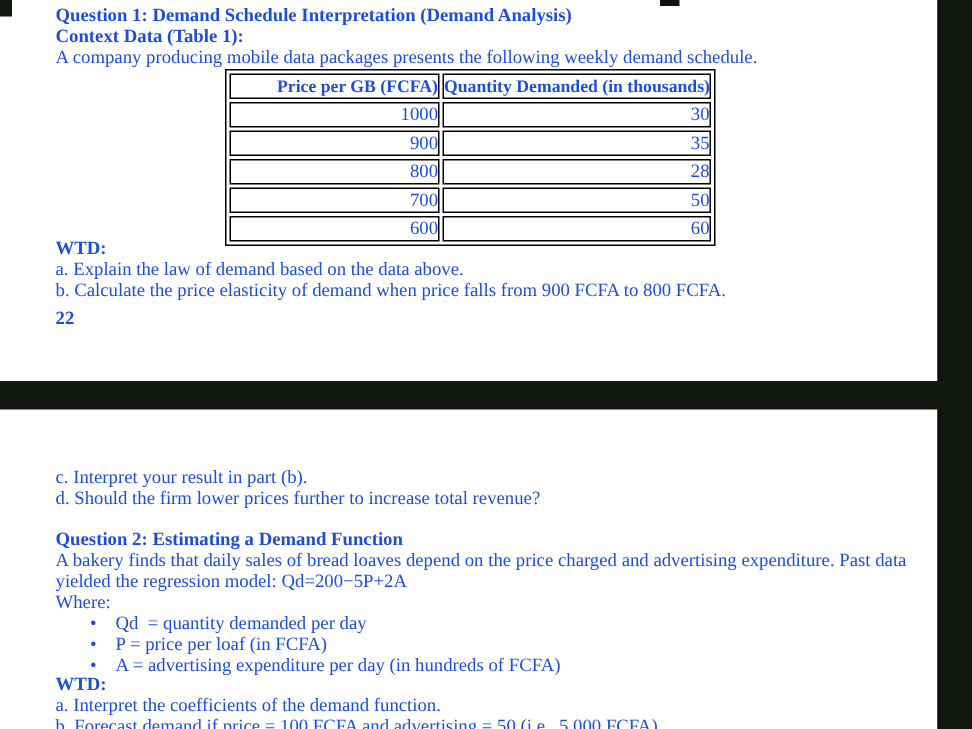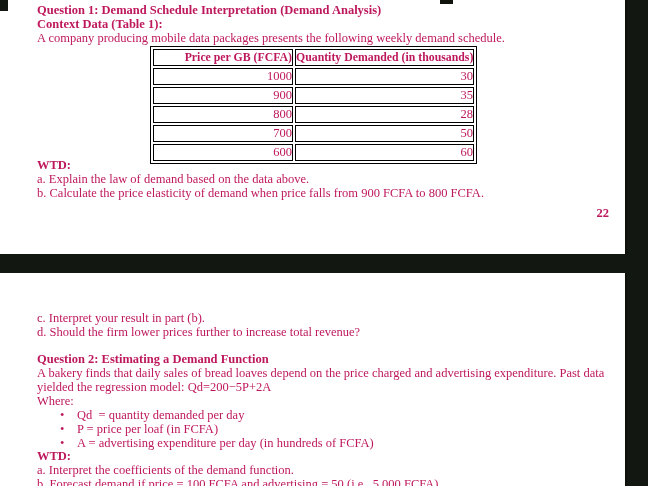--- a/index.html
+++ b/index.html
@@ -1,20 +1,20 @@
 <!DOCTYPE html>
 <html><head>
 <meta charset="utf-8">
 <style>
   html,body{margin:0;padding:0;background:#ffffff;}
   .screen{
     position:relative;width:648px;height:486px;overflow:hidden;
     background:#ffffff;
     font-family:"Liberation Serif","DejaVu Serif",serif;
-    color:#be185d;
+    color:#1d4ed8;
   }
   .doc-line{white-space:pre;font-size:12.5px;line-height:14px;}
   .bold{font-weight:bold;}
   .abs{position:absolute;}
   
   .right-strip{position:absolute;top:0;left:625px;width:23px;height:486px;background:#131711;border-left:2px solid #0d110a;}
   .page-gap{position:absolute;top:254px;left:0;width:648px;height:19px;background:#131711;}
   .corner-artifact{position:absolute;top:0;left:0;width:8px;height:11px;background:#131711;}
   .top-artifact{position:absolute;top:0;left:440px;width:13px;height:4px;background:#0f130c;}
   
@@ -27,21 +27,21 @@
   table.demand th{
     border:1px solid #000;font-weight:bold;text-align:right;
     font-size:11.8px;line-height:13px;padding:1px 0;white-space:pre;overflow:hidden;
   }
   table.demand td{
     border:1px solid #000;text-align:right;
     font-size:12.5px;line-height:13px;padding:1px 0 1px 3px;white-space:pre;overflow:hidden;
   }
   .bullet-row{display:flex;}
   .bullet-glyph{width:17px;font-size:12.5px;line-height:14px;}
-  .page-number-wrap{position:absolute;left:37px;top:203px;width:572px;text-align:right;}
+  .page-number-wrap{position:absolute;left:37px;top:203px;width:572px;text-align:left;}
 </style>
 </head>
 <body>
 
 <div class="screen">
 
   <div class="right-strip"></div>
   <div class="page-gap"></div>
   <div class="corner-artifact"></div>
   <div class="top-artifact"></div>

